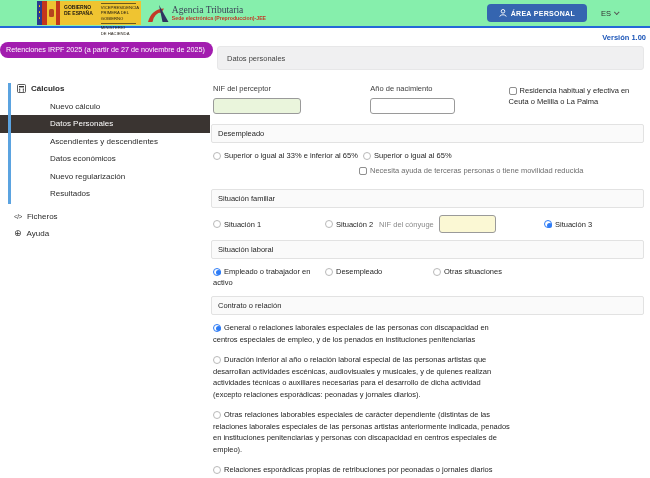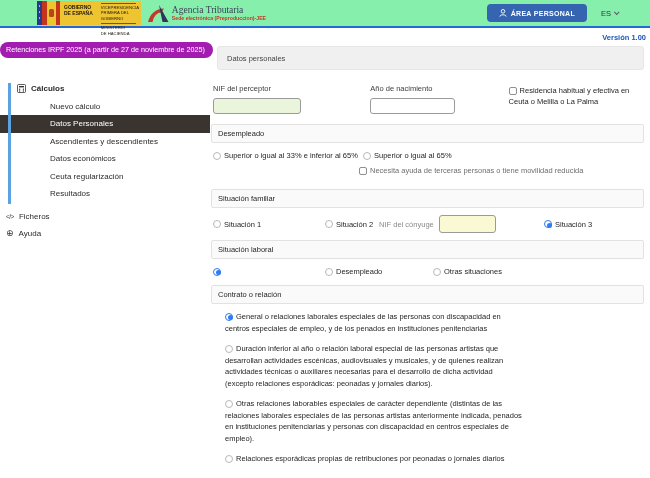--- a/index.html
+++ b/index.html
@@ -43,21 +43,21 @@
     position:absolute; top:42px; left:0; background:#a21caf; color:#fff;
     font-size:7.2px; padding:3px 8px 4px 6px; border-radius:8px; white-space:nowrap;
   }
   
   .sidebar { position:absolute; top:80px; left:0; width:210px; }
   .side-accent { position:absolute; top:3px; left:8px; width:3px; height:121px; background:#5ba3e0; z-index:2; }
   .srow { height:17.5px; line-height:17.5px; font-size:8px; color:#2b2b2b; cursor:pointer; white-space:nowrap; }
   .srow.group { padding-left:17px; display:flex; align-items:center; gap:5px;font-weight:bold; }
   .srow.sub { padding-left:50px; }
   .srow.sub.selected { background:#3a3431; color:#ffffff; }
-  .srow.root { padding-left:6px; display:flex; align-items:center; gap:5px; }
+  .srow.root { padding-left:14px; display:flex; align-items:center; gap:5px; }
   .srow.root.first { margin-top:5px; }
   .icon-code { font-size:6.5px; color:#444; letter-spacing:-0.5px; }
   .icon-help { font-size:9px; color:#333; line-height:1; }
   
   .main { position:absolute; top:45px; left:211px; width:436px; padding-right:3px; }
   .panel-title {
     height:24px; line-height:24px; background:#f0f0f1; border:1px solid #e7e7e8;
     border-radius:3px; padding-left:9px; color:#454545; margin:1px 0 14px 6px;
   }
   .fields-row { display:flex; margin:0 0 10px 2px; }
@@ -88,21 +88,21 @@
     background:#fff; vertical-align:-1.5px; margin-right:3px;
   }
   .c1 { width:143px; } .c2 { width:150px; } 
   .l1 { width:112px; } .l2 { width:110px; } .l3 { width:108px; }
   .helper { margin:0 0 13px 148px; color:#6e6e6e; line-height:10px; }
   .fam-row { display:flex; align-items:center; margin:2px 0 7px 2px; }
   .fam-s2 { display:flex; align-items:center; }
   .conyuge-label { color:#8a8a8a; margin:0 5px 0 6px; }
   .fam-row input { width:57px; height:18px; border:1px solid #9a9a9a; border-radius:3px; background:#fbf8d4; font-size:7.5px; padding:0 3px; outline:none; }
   .fam-s3 { margin-left:auto; width:100px; }
-  .contrato-opts { margin-left:14px; }
+  .contrato-opts { margin-left:2px; }
   .contrato-opts .opt { max-width:297px; margin-bottom:9px; line-height:11.5px; }
 </style>
 </head>
 <body>
 
 <div class="header">
   <div class="gov-logo">
     <div class="flag">
       <div class="eu">
           <i></i>
@@ -164,21 +164,21 @@
         <rect x="5.8" y="4.6" width="1.2" height="1.2" fill="#333"></rect>
       <rect x="2" y="6.4" width="1.2" height="1.2" fill="#333"></rect>
         <rect x="5.8" y="6.4" width="1.2" height="1.2" fill="#333"></rect>
     </svg>
     <span>Cálculos</span>
   </div>
   <div class="srow sub">Nuevo cálculo</div>
   <div class="srow sub selected">Datos Personales</div>
   <div class="srow sub">Ascendientes y descendientes</div>
   <div class="srow sub">Datos económicos</div>
-  <div class="srow sub">Ceuta regularización</div>
+  <div class="srow sub">Nuevo regularización</div>
   <div class="srow sub">Resultados</div>
   <div class="srow root first">
     <span class="icon-code">&lt;/&gt;</span>
     <span>Ficheros</span>
   </div>
   <div class="srow root">
     <span class="icon-help">⊕</span>
     <span>Ayuda</span>
   </div>
 </div>
@@ -227,21 +227,21 @@
       <input type="text" value="" style="">
     </div>
     <label class="opt fam-s3">
       <span class="radio on"></span><span>Situación 3</span>
     </label>
   </div>
 
   <div class="secbar">Situación laboral</div>
   <div class="optrow" style="margin-bottom:8px">
     <label class="opt l1">
-      <span class="radio on"></span>
+      <span class="radio on"></span><span>Empleado o trabajador en activo</span>
     </label>
     <label class="opt l3">
       <span class="radio"></span><span>Desempleado</span>
     </label>
     <label class="opt">
       <span class="radio"></span><span>Otras situaciones</span>
     </label>
   </div>
 
   <div class="secbar">Contrato o relación</div>

